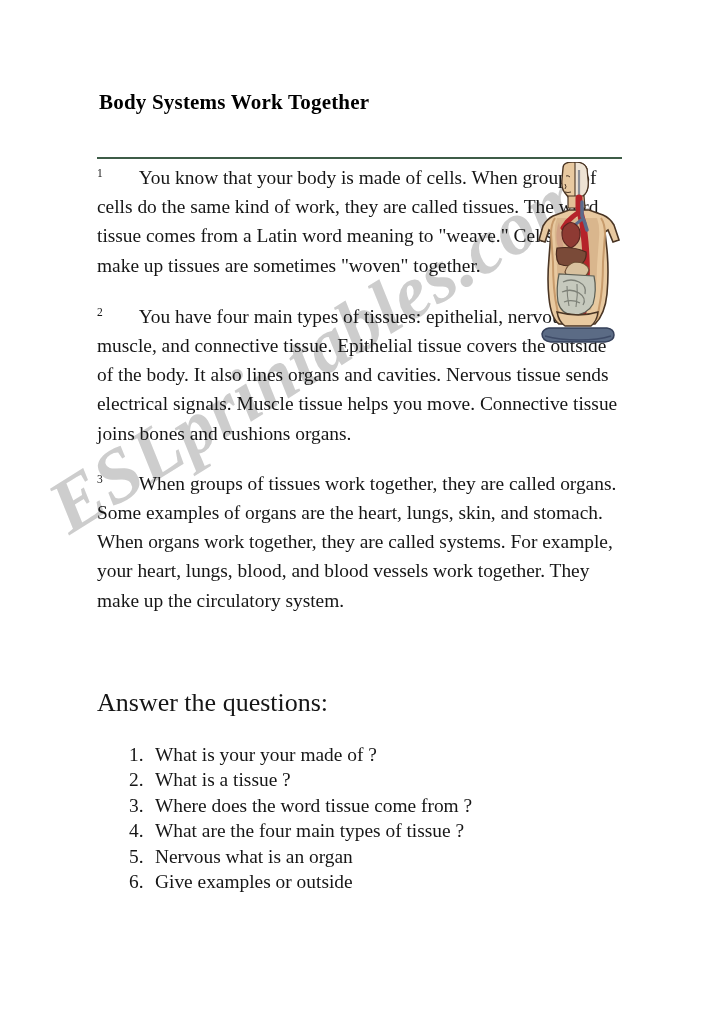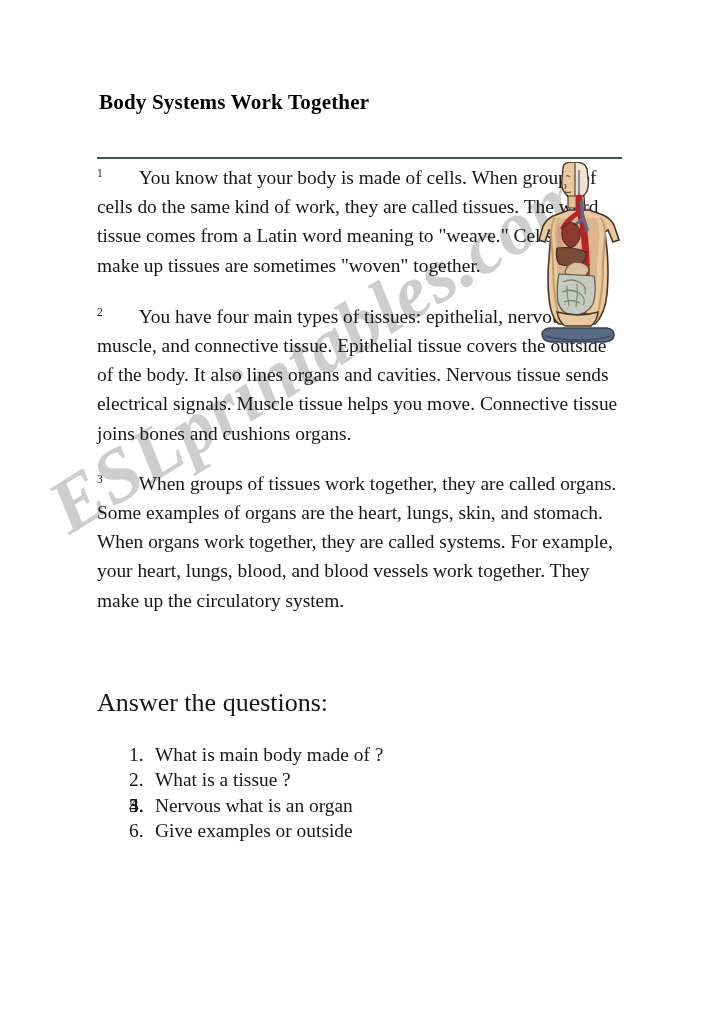--- a/index.html
+++ b/index.html
@@ -223,22 +223,22 @@
 
     <p class="para" id="para-2"><span class="para-marker">2</span><span class="para-indent"></span><span>You have four main types of tissues: epithelial, nervous, muscle, and connective tissue. Epithelial tissue covers the outside of the body. It also lines organs and cavities. Nervous tissue sends electrical signals. Muscle tissue helps you move. Connective tissue joins bones and cushions organs.</span></p>
 
     <p class="para" id="para-3"><span class="para-marker">3</span><span class="para-indent"></span><span>When groups of tissues work together, they are called organs. Some examples of organs are the heart, lungs, skin, and stomach. When organs work together, they are called systems. For example, your heart, lungs, blood, and blood vessels work together. They make up the circulatory system.</span></p>
 
   </div>
 
   <div id="questions-block">
     <p id="answer-prompt">Answer the questions:</p>
     <ol id="question-list">
-      <li><span class="q-num">1.</span><span class="q-text">What is main body made of ?</span></li>
+      <li><span class="q-num">1.</span><span class="q-text">What is your your made of ?</span></li>
       <li><span class="q-num">2.</span><span class="q-text">What is a tissue ?</span></li>
-      <li><span class="q-num">3.</span></li>
-      <li><span class="q-num">4.</span></li>
+      <li><span class="q-num">3.</span><span class="q-text">Where does the word tissue come from ?</span></li>
+      <li><span class="q-num">4.</span><span class="q-text">What are the four main types of tissue ?</span></li>
       <li><span class="q-num">5.</span><span class="q-text">Nervous what is an organ</span></li>
       <li><span class="q-num">6.</span><span class="q-text">Give examples or outside</span></li>
     </ol>
   </div>
 
 </div>
 
 </body></html>

